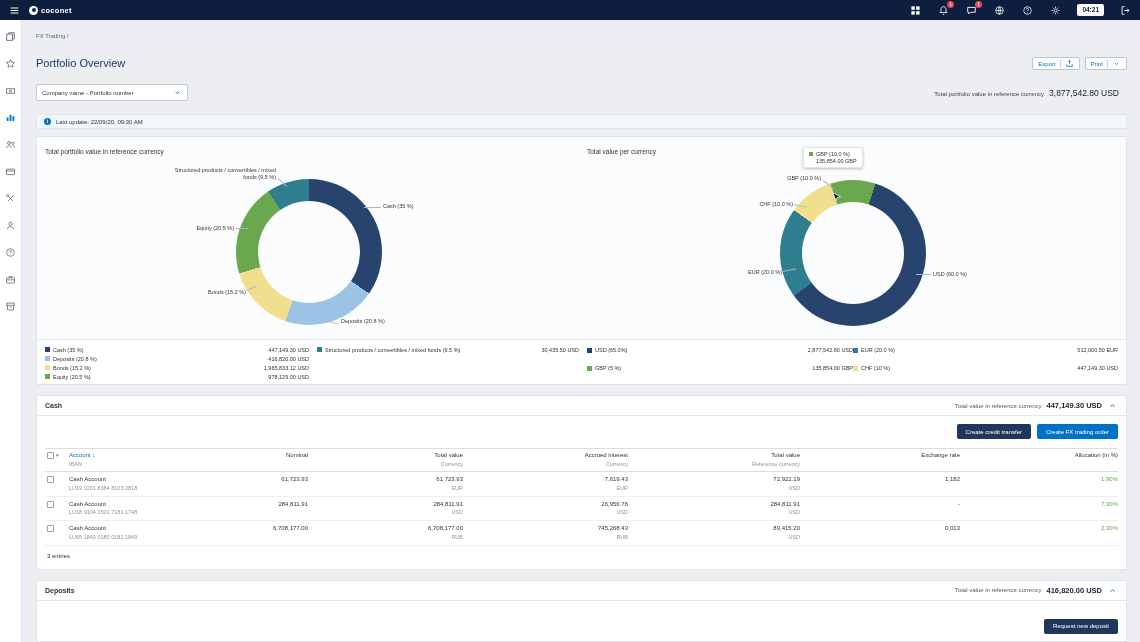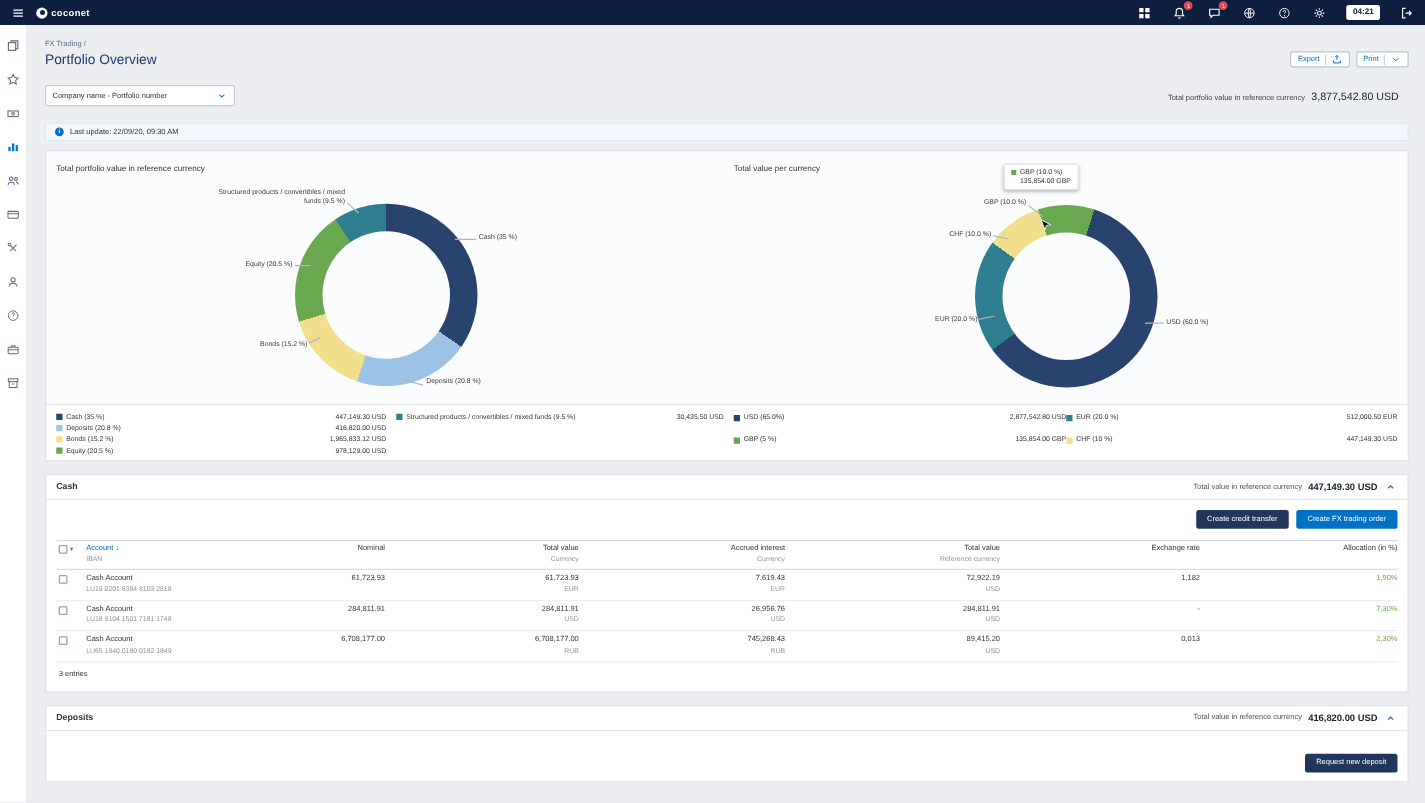--- a/index.html
+++ b/index.html
@@ -28,21 +28,21 @@
   .sidebar { position:absolute; top:20px; left:0; width:22px; height:622px; background:#fff;
     border-right:1px solid #e2e5e9; display:flex; flex-direction:column; align-items:center;
     padding-top:11px; gap:16px; z-index:30; }
   .sb-icon { width:11px; height:11px; color:#5f6b7d; display:flex; align-items:center; justify-content:center; }
   .sb-icon svg { display:block; }
   .sb-icon.active { color:#0072c6; }
 
   
   .main { position:absolute; left:22px; top:20px; width:1118px; height:622px; padding:0 13px 0 14px; overflow:hidden; }
   .breadcrumb { margin-top:13px; font-size:6px; color:#5b6b80; }
-  .title-row { margin-top:2px; display:flex; align-items:center; }
+  .title-row { margin-top:18px; display:flex; }
   .page-title { font-size:11px; font-weight:400; color:#1d3a6b; }
   .title-actions { margin-left:auto; display:flex; gap:5px; }
   .btn-outline { display:flex; align-items:center; gap:4px; height:13px; padding:0 5px; background:#fff;
     border:1px solid #b9c5d2; border-radius:2px; color:#0072c6; font-size:6px; font-family:inherit; cursor:pointer; }
   .btn-outline .sep { width:1px; height:8px; background:#ccd6df; }
   .btn-outline svg { display:block; }
 
   .filter-row { margin-top:14px; display:flex; align-items:center; }
   .select { width:152px; height:17px; background:#fff; border:1px solid #c3ccd6; border-radius:2px;
     display:flex; align-items:center; padding:0 5px; font-size:6px; color:#333; }

